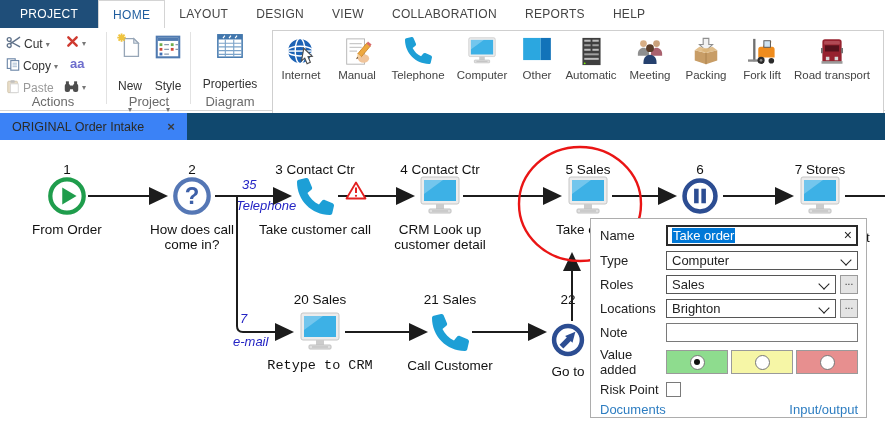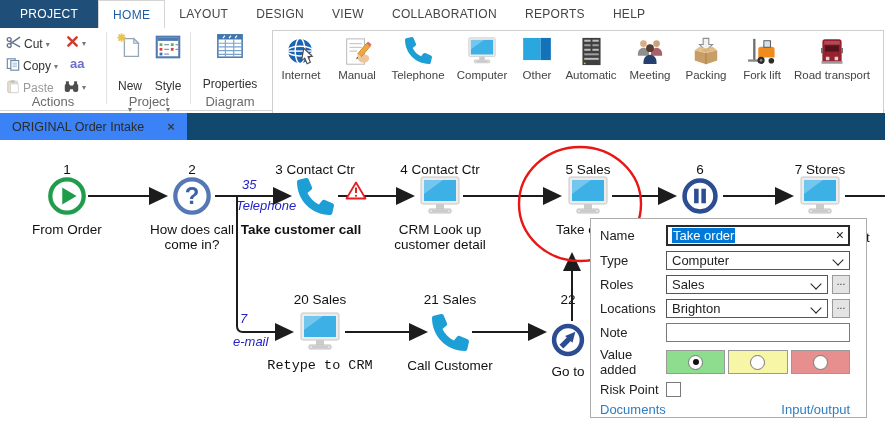--- a/index.html
+++ b/index.html
@@ -46,21 +46,21 @@
              z-index:2;white-space:nowrap;}
   .node-ic{position:absolute;z-index:3;line-height:0;cursor:pointer;}
   .node-lab{position:absolute;width:170px;text-align:center;font-size:13.5px;color:#111;
             z-index:2;line-height:15px;white-space:nowrap;}
   .edge-lab{position:absolute;font-size:13px;font-style:italic;color:#2424c4;z-index:2;
             white-space:nowrap;}
   .frag{position:absolute;font-size:13.5px;color:#111;z-index:2;}
   
   .popup{position:absolute;left:590px;top:78px;width:277px;height:200px;background:#fff;
          border:1px solid #adadad;z-index:10;box-sizing:border-box;
-         padding:6px 16px 5px 9px;font-size:13px;color:#222;}
+         padding:6px 8px 5px 9px;font-size:13px;color:#222;}
   .prow{display:flex;align-items:center;margin-bottom:5px;}
   .plabel{width:66px;flex:0 0 66px;}
   .name-field{flex:1;height:21px;border:2px solid #2a2a2a;display:flex;align-items:center;
               padding:0 4px;background:#fff;box-sizing:border-box;}
   .name-field .sel{background:#0078d7;color:#fff;padding:0 1px;}
   .name-field .clearx{margin-left:auto;color:#222;font-size:14px;line-height:13px;cursor:pointer;}
   .sel-field{flex:1;height:19px;border:1px solid #565656;display:flex;align-items:center;
              padding:0 5px;background:#fff;position:relative;box-sizing:border-box;cursor:pointer;}
   .chev{position:absolute;right:7px;top:4px;width:7px;height:7px;border-right:1.8px solid #222;
         border-bottom:1.8px solid #222;transform:rotate(45deg);}
@@ -349,21 +349,21 @@
         <div class="node-ic" style="left: 171px; top: 35px;"><svg width="42" height="42" viewBox="0 0 44 44">
             <circle cx="22" cy="22" r="17.5" fill="#fff" stroke="#5577b5" stroke-width="4.5"></circle>
             <text x="22" y="30.5" text-anchor="middle" font-size="25" font-weight="bold" fill="#3d60a8" font-family="Liberation Sans,sans-serif">?</text>
           </svg></div>
         <div class="node-lab" style="left: 107px; top: 82px;">How does call</div>
         <div class="node-lab" style="left: 107px; top: 97px;">come in?</div>
         <div class="node-head" style="left: 225px; top: 22px;">3 Contact Ctr</div>
         <div class="node-ic" style="left: 296.5px; top: 37.5px;"><svg width="37" height="37" viewBox="0 0 512 512">
             <path d="M511.2 387l-23.25 100.8c-3.266 14.25-15.79 24.22-30.46 24.22C205.2 512 0 306.8 0 54.5c0-14.66 9.969-27.2 24.22-30.45l100.8-23.25C139.7-2.602 154.7 5.018 160.8 18.92l46.52 108.5c5.438 12.78 1.77 27.67-8.98 36.45L144.5 207.1c33.98 69.22 90.26 125.5 159.5 159.5l44.08-53.8c8.688-10.78 23.69-14.51 36.47-9.016l108.5 46.51C506.1 357.2 514.6 372.4 511.2 387z" fill="#1d9fd6"></path>
           </svg></div>
-        <div class="node-lab" style="left: 216px; top: 82px; font-weight: bold;">Take customer call</div>
+        <div class="node-lab" style="left: 230px; top: 82px;">Take customer call</div>
         <div class="node-head" style="left: 350px; top: 22px;">4 Contact Ctr</div>
         <div class="node-ic" style="left: 417px; top: 36px;"><svg width="46" height="40" viewBox="0 0 46 40">
             <rect x="4" y="1" width="38" height="27" rx="2" fill="#ececec" stroke="#c6c6c6"></rect>
             <rect x="7" y="4" width="32" height="21" fill="#3db1e6"></rect>
             <polygon points="7,4 26,4 7,18" fill="#ffffff" opacity="0.28"></polygon>
             <rect x="19" y="28" width="8" height="5" fill="#cccccc"></rect>
             <rect x="12" y="33" width="22" height="4" rx="1" fill="#e0e0e0" stroke="#c0c0c0"></rect>
             <path d="M15 35h16" stroke="#b5b5b5" stroke-width="1"></path>
           </svg></div>
         <div class="node-lab" style="left: 355px; top: 82px;">CRM Look up</div>

